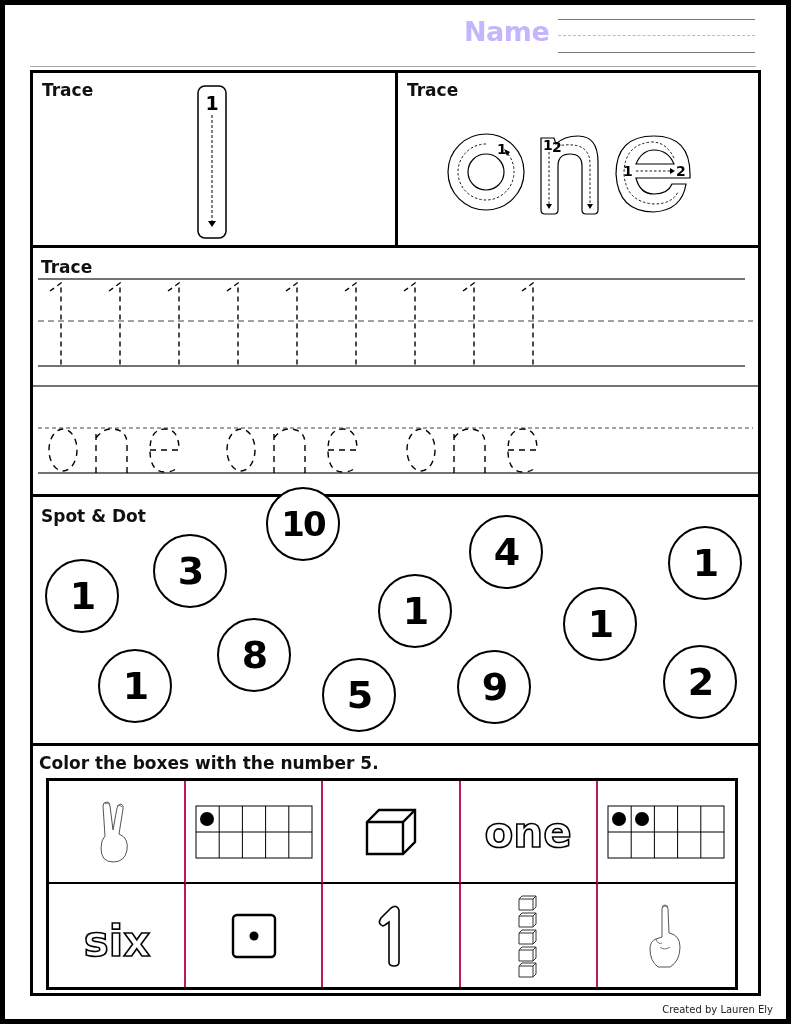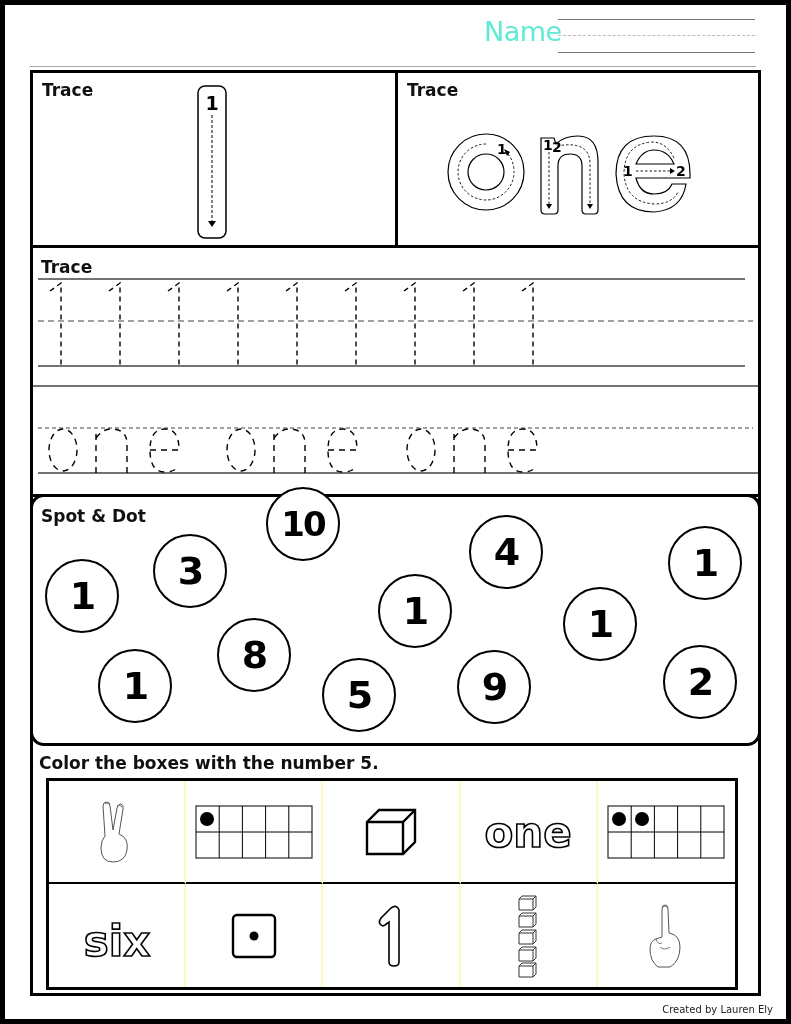--- a/index.html
+++ b/index.html
@@ -1,26 +1,26 @@
 <!DOCTYPE html>
 <html><head>
 <meta charset="utf-8">
 <style>
   html,body{margin:0;padding:0;}
   body{width:791px;height:1024px;background:#000;position:relative;overflow:hidden;font-family:"DejaVu Sans","Liberation Sans",sans-serif;}
   .page{position:absolute;left:5px;top:5px;width:781px;height:1014px;background:#fff;}
   .abs{position:absolute;}
-  .name-label{left:484px;top:16px;font-size:27px;font-weight:normal;color:#5eead4;letter-spacing:-0.5px;}
+  .name-label{left:464px;top:16px;font-size:27px;font-weight:bold;color:#c4b5fd;letter-spacing:-0.5px;}
   .name-line{left:558px;width:197px;}
   .hr-gray{left:30px;top:66px;width:726px;height:0;border-top:1px solid #aaa;}
   .box{position:absolute;border:3px solid #000;box-sizing:border-box;background:#fff;}
   .section-label{position:absolute;font-weight:bold;font-size:17px;color:#111;}
   svg{display:block;}
   .grid{position:absolute;left:46px;top:778px;width:692px;height:212px;border:3px solid #000;box-sizing:border-box;display:grid;grid-template-columns:repeat(5,1fr);grid-template-rows:repeat(2,1fr);}
-  .cell{border-right:2px solid #fef9c3;border-bottom:2px solid #000;display:flex;align-items:center;justify-content:center;}
+  .cell{border-right:2px solid #be185d;border-bottom:2px solid #000;display:flex;align-items:center;justify-content:center;}
   .cell:nth-child(5n){border-right:none;}
   .cell:nth-child(n+6){border-bottom:none;}
   .credit{right:18px;top:1004px;font-size:10px;color:#222;}
 </style>
 </head>
 <body>
 
 <div class="page"></div>
 
 <div class="abs name-label">Name</div>
@@ -100,21 +100,21 @@
       <ellipse cx="208" cy="202" rx="14" ry="21"></ellipse>
       <path d="M241,225 L241,183 M241,190 Q248,181 256,181 Q272,181 272,196 L272,225"></path>
       <path d="M295,202 L324,202 Q324,181 310,181 Q295,181 295,202 Q295,224 310,224 Q320,224 323,218"></path>
       <ellipse cx="388" cy="202" rx="14" ry="21"></ellipse>
       <path d="M421,225 L421,183 M421,190 Q428,181 436,181 Q452,181 452,196 L452,225"></path>
       <path d="M475,202 L504,202 Q504,181 490,181 Q475,181 475,202 Q475,224 490,224 Q500,224 503,218"></path>
     </g>
   </svg>
 </div>
 
-<div class="box" style="left:30px;top:494px;width:731px;height:252px;border-radius:14px;">
+<div class="box" style="left:30px;top:494px;width:731px;height:252px;">
   <div class="section-label" style="left:8px;top:9px;">Spot &amp; Dot</div>
 </div>
 <div id="spot-circles">
     <div style="position: absolute; left: 45px; top: 559px; width: 74px; height: 74px; border: 2.5px solid rgb(0, 0, 0); border-radius: 50%; box-sizing: border-box; background: rgb(255, 255, 255); display: flex; align-items: center; justify-content: center;">
       <span style="font-family: &quot;DejaVu Sans&quot;, sans-serif; font-weight: bold; font-size: 38px; color: rgb(0, 0, 0); letter-spacing: -2px;">1</span>
     </div>
     <div style="position: absolute; left: 153px; top: 534px; width: 74px; height: 74px; border: 2.5px solid rgb(0, 0, 0); border-radius: 50%; box-sizing: border-box; background: rgb(255, 255, 255); display: flex; align-items: center; justify-content: center;">
       <span style="font-family: &quot;DejaVu Sans&quot;, sans-serif; font-weight: bold; font-size: 38px; color: rgb(0, 0, 0); letter-spacing: -2px;">3</span>
     </div>
     <div style="position: absolute; left: 266px; top: 487px; width: 74px; height: 74px; border: 2.5px solid rgb(0, 0, 0); border-radius: 50%; box-sizing: border-box; background: rgb(255, 255, 255); display: flex; align-items: center; justify-content: center;">

